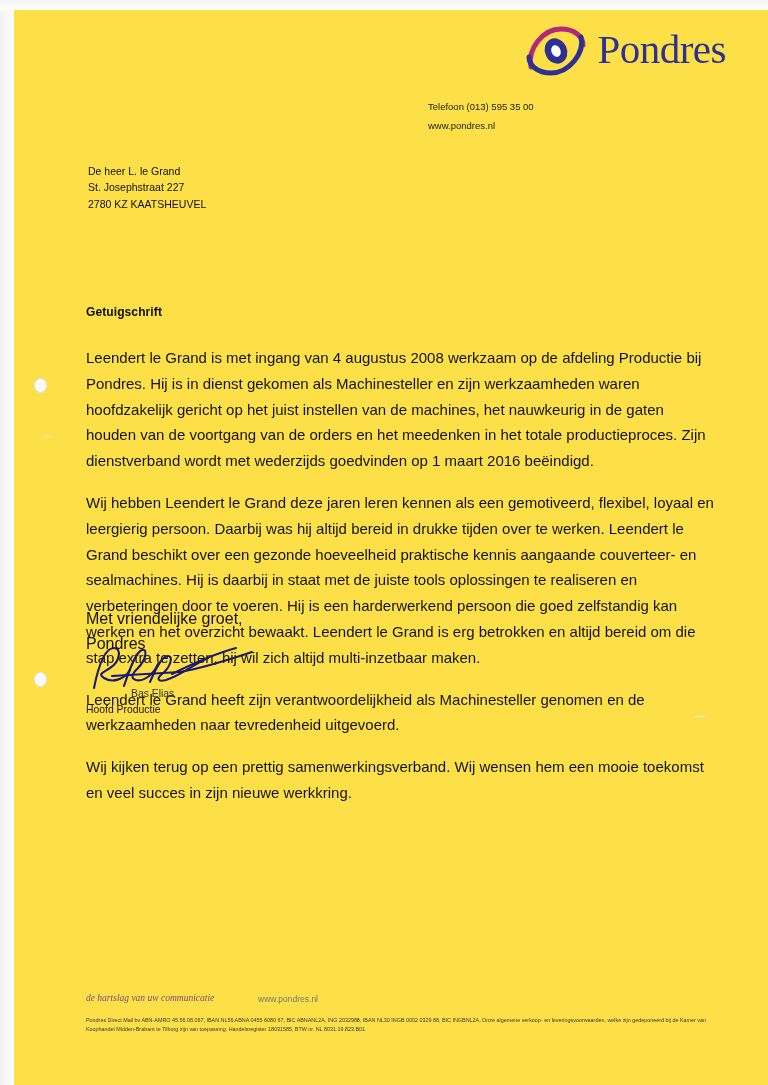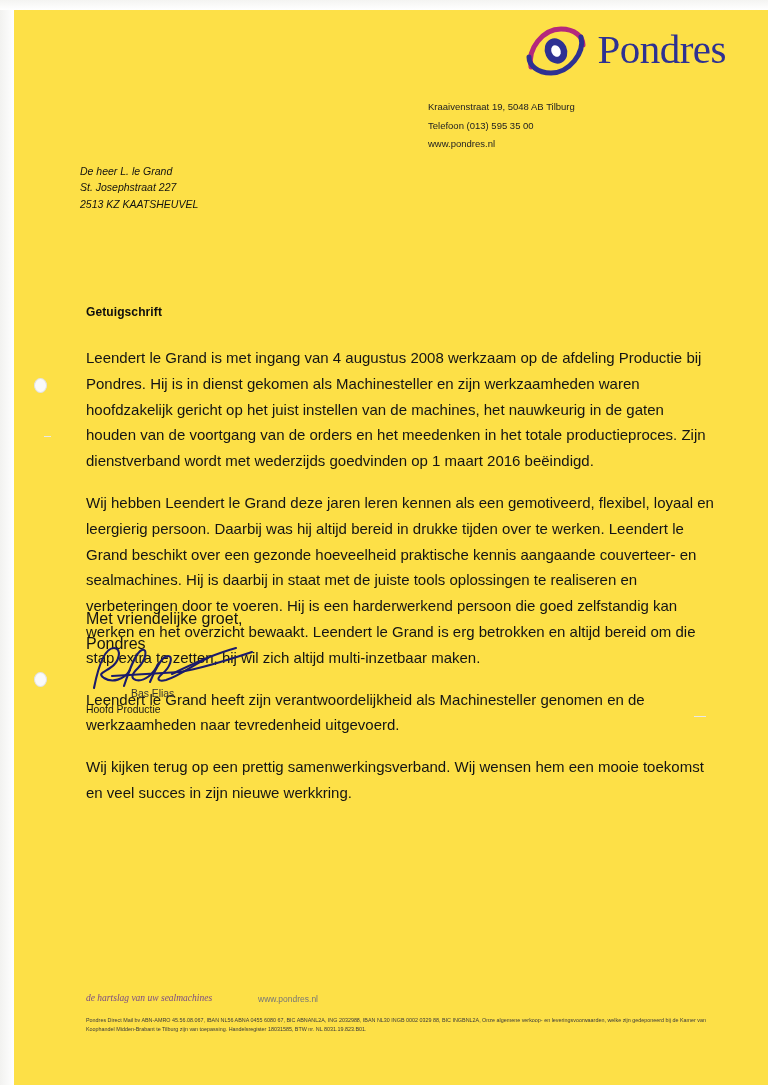--- a/index.html
+++ b/index.html
@@ -71,26 +71,25 @@
     text-align: left;
     font-size: 9.5px;
     line-height: 1.95;
     color: #222;
     padding-left: 2px;
   }
 
   
   .addressee {
     position: absolute;
-    left: 80px;
+    left: 88px;
     top: 163px;
     font-size: 10.5px;
     line-height: 1.55;
     color: #111;
-    font-style: italic;
   }
 
   
   .meta {
     position: absolute;
     left: 556px;
     top: 262px;
     width: 165px;
     font-size: 9.5px;
     color: #222;
@@ -213,30 +212,29 @@
             <path d="M6 44 C 2 26, 18 6, 36 6 C 50 6, 58 14, 58 22" stroke="#b4287c" stroke-width="5"></path>
             <path d="M56 14 C 60 30, 44 50, 26 50 C 12 50, 4 42, 4 34" stroke="#2e3192" stroke-width="5"></path>
             <ellipse cx="31" cy="28" rx="11" ry="13" fill="#2e3192" transform="rotate(-25 31 28)"></ellipse>
             <ellipse cx="31" cy="28" rx="4.5" ry="6" fill="#ffffff" transform="rotate(-25 31 28)"></ellipse>
           </g>
         </svg>
       </div>
       <div class="logo-word">Pondres</div>
     </div>
     <div class="contact">
-      <div>Kraaivenstraat 19, 5048 AB Tilburg</div>
       <div>Telefoon (013) 595 35 00</div>
       <div>www.pondres.nl</div>
     </div>
   </div>
 
   <div class="addressee">
     <div>De heer L. le Grand</div>
     <div>St. Josephstraat 227</div>
-    <div>2513 KZ  KAATSHEUVEL</div>
+    <div>2780 KZ  KAATSHEUVEL</div>
   </div>
 
 
   <div class="title">Getuigschrift</div>
 
   <div class="body">
     <p>Leendert le Grand is met ingang van 4 augustus 2008 werkzaam op de afdeling Productie bij Pondres. Hij is in dienst gekomen als Machinesteller en zijn werkzaamheden waren hoofdzakelijk gericht op het juist instellen van de machines, het nauwkeurig in de gaten houden van de voortgang van de orders en het meedenken in het totale productieproces. Zijn dienstverband wordt met wederzijds goedvinden op 1 maart 2016 beëindigd.</p>
     <p>Wij hebben Leendert le Grand deze jaren leren kennen als een gemotiveerd, flexibel, loyaal en leergierig persoon. Daarbij was hij altijd bereid in drukke tijden over te werken. Leendert le Grand beschikt over een gezonde hoeveelheid praktische kennis aangaande couverteer- en sealmachines. Hij is daarbij  in staat met de juiste tools oplossingen te realiseren en verbeteringen door te voeren. Hij is een harderwerkend persoon die goed zelfstandig kan werken en het overzicht bewaakt. Leendert le Grand is erg betrokken en altijd bereid om die stap extra te zetten, hij wil zich altijd multi-inzetbaar maken.</p>
     <p>Leendert le Grand heeft zijn verantwoordelijkheid als Machinesteller genomen en de werkzaamheden naar tevredenheid uitgevoerd.</p>
     <p>Wij kijken terug op een prettig samenwerkingsverband. Wij wensen hem een mooie toekomst en veel succes in zijn nieuwe werkkring.</p>
@@ -258,16 +256,16 @@
         <path d="M96 34 C 120 30, 150 20, 168 14"></path>
       </g>
     </svg>
   </div>
 
   <div class="signer">
     <div class="name">Bas Elias</div>
     <div>Hoofd Productie</div>
   </div>
 
-  <div class="footer-tag">de hartslag van uw sealmachines</div>
+  <div class="footer-tag">de hartslag van uw communicatie</div>
   <div class="footer-url">www.pondres.nl</div>
   <div class="footer-legal">Pondres Direct Mail bv ABN-AMRO 45.56.08.067, IBAN NL56 ABNA 0455 6080 67, BIC ABNANL2A, ING 2032988, IBAN NL30 INGB 0002 0329 88, BIC INGBNL2A, Onze algemene verkoop-  en leveringsvoorwaarden, welke zijn gedeponeerd bij de Kamer van Koophandel Midden-Brabant te Tilburg zijn van toepassing. Handelsregister 18031585, BTW nr. NL 8031.19.823.B01.</div>
 </div>
 
 </body></html>

